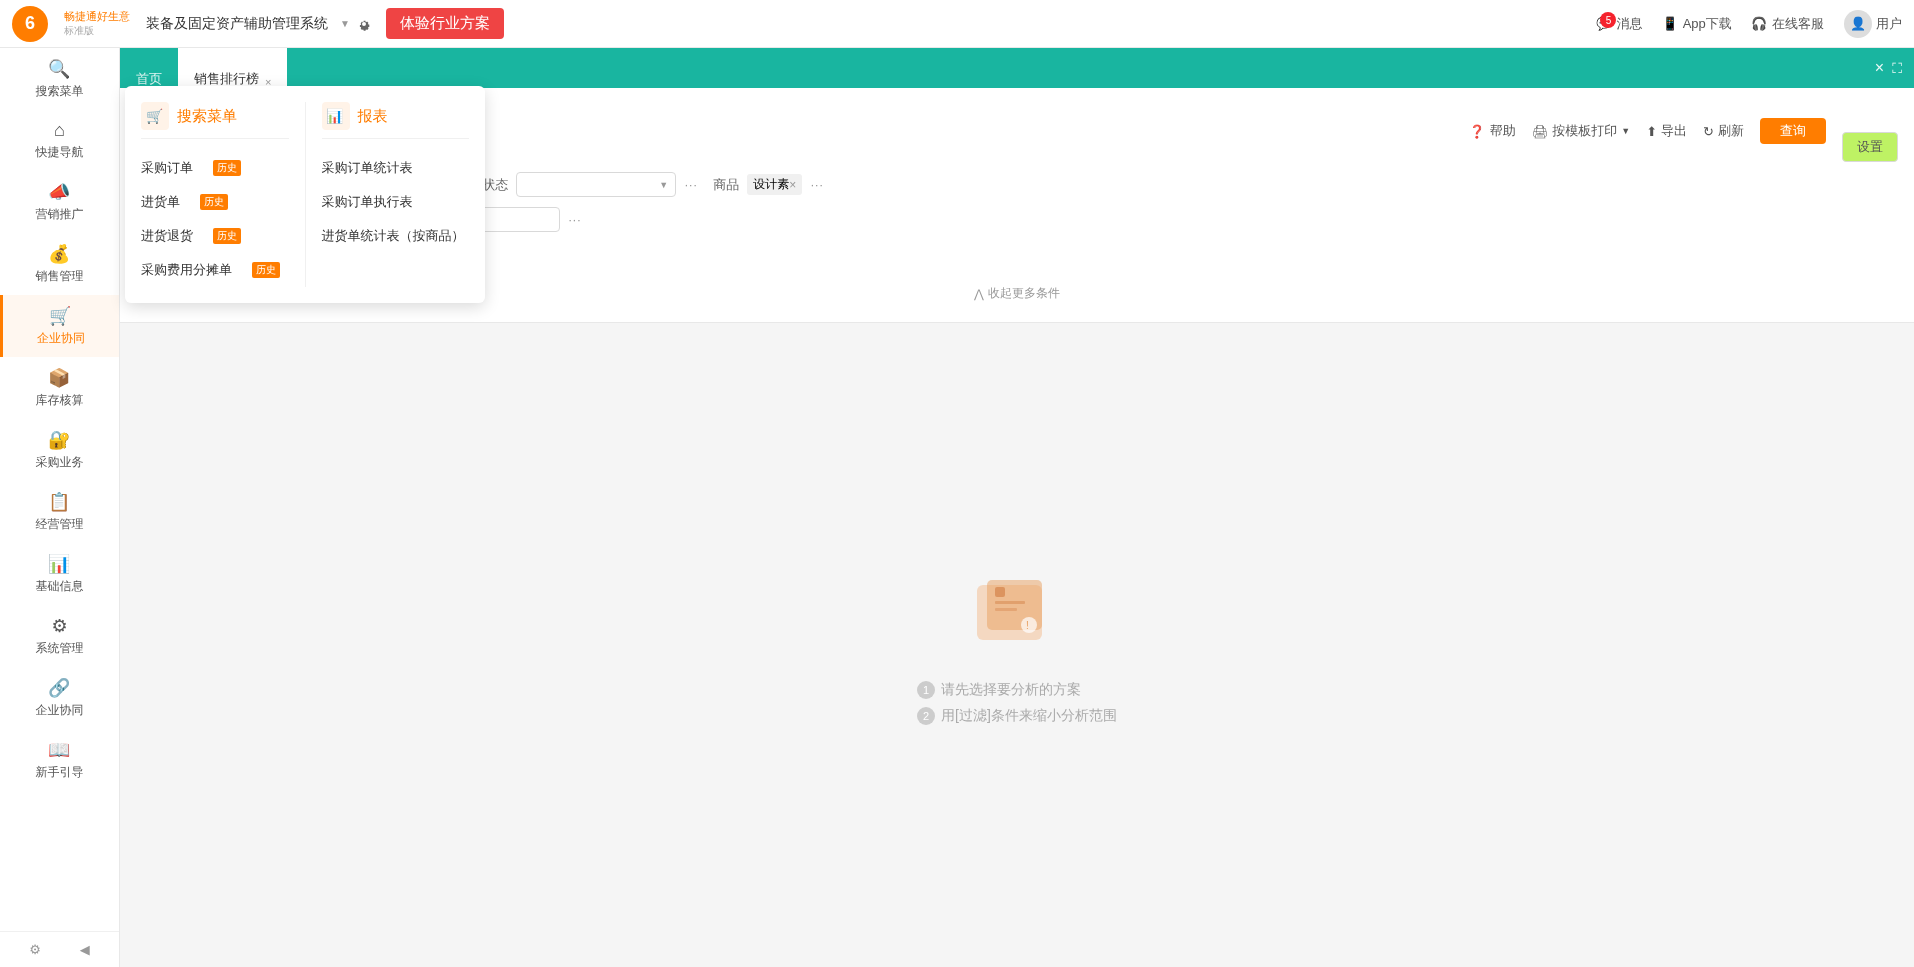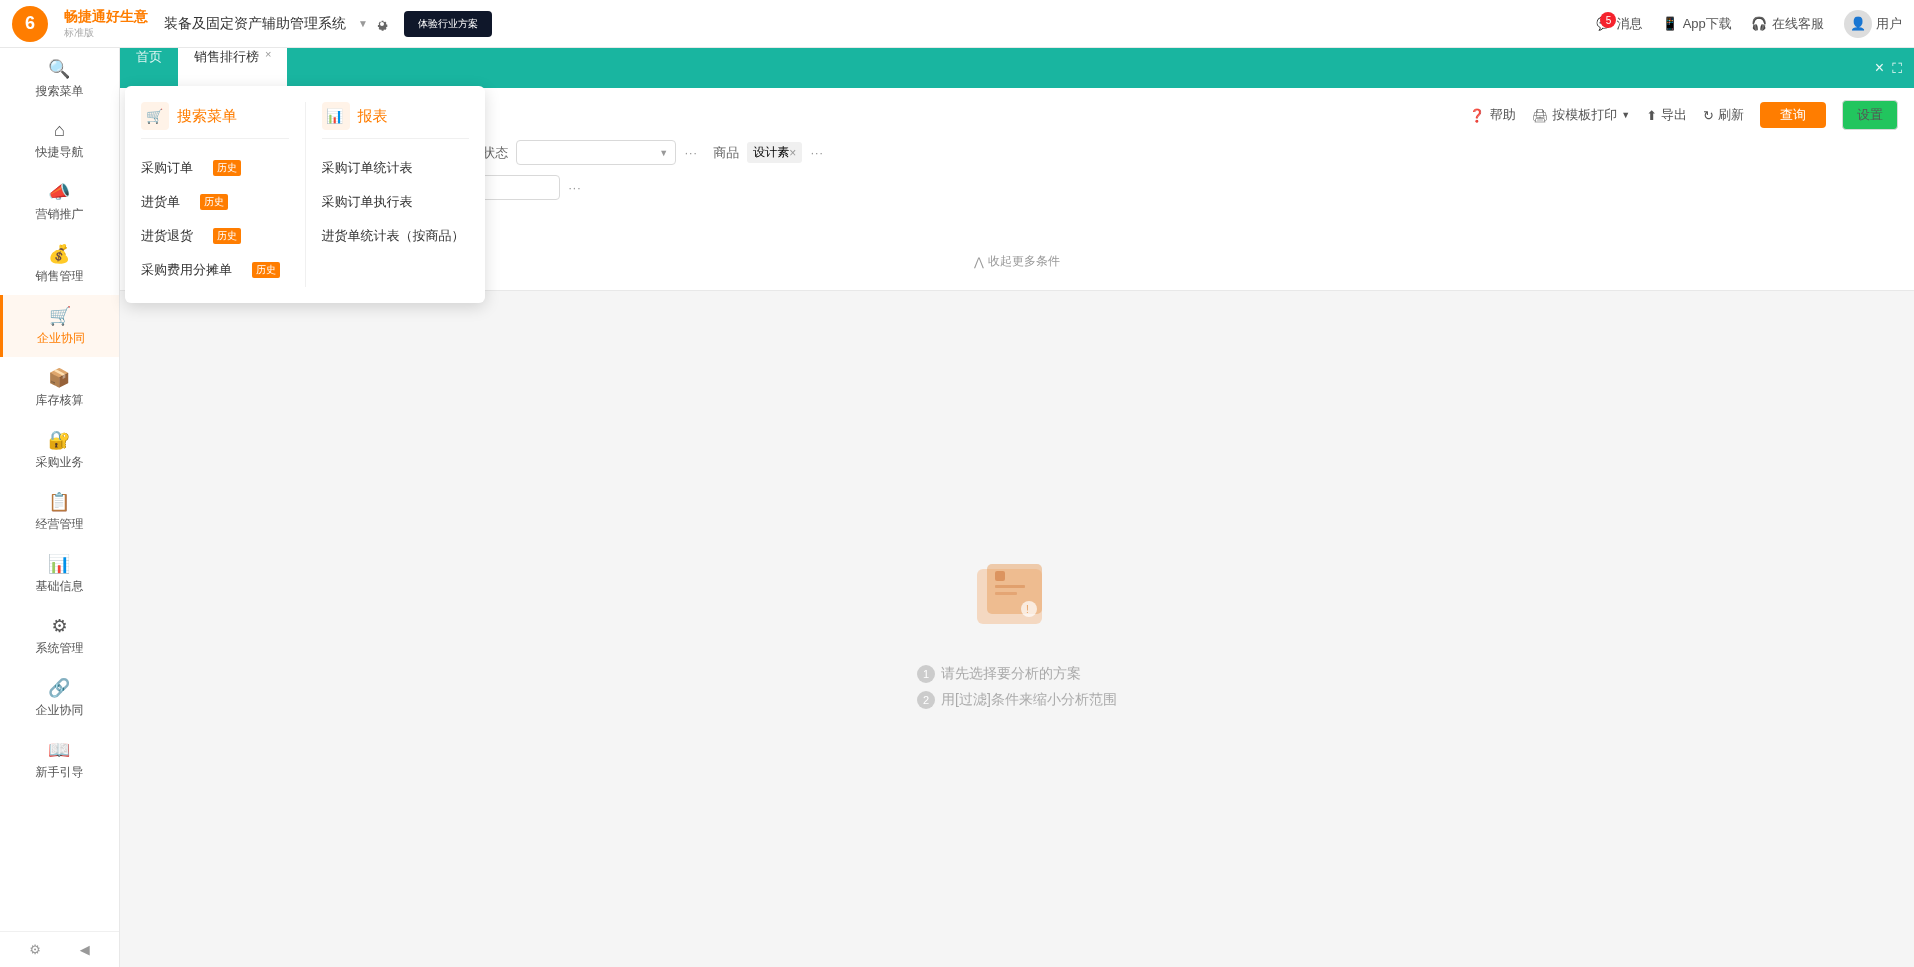--- a/index.html
+++ b/index.html
@@ -12,47 +12,47 @@
     .sidebar { width: 120px; background: #fff; border-right: 1px solid #e8e8e8; display: flex; flex-direction: column; flex-shrink: 0; }
     .content-area { flex: 1; display: flex; flex-direction: column; overflow: hidden; }
 
     
     .logo-area { display: flex; flex-direction: column; align-items: center; margin-right: 16px; }
     .logo-icon { width: 36px; height: 36px; background: #ff7d00; border-radius: 50%; display: flex; align-items: center; justify-content: center; color: white; font-size: 18px; font-weight: bold; }
     .system-title { font-size: 14px; color: #333; margin-right: 8px; }
     .title-dropdown { display: flex; align-items: center; gap: 4px; cursor: pointer; }
     .title-dropdown-arrow { color: #999; font-size: 10px; }
     .settings-icon-btn { width: 28px; height: 28px; display: flex; align-items: center; justify-content: center; color: #666; cursor: pointer; margin-right: 8px; }
-    .industry-btn { background: #0f172a; color: white; border: none; border-radius: 4px; padding: 6px 14px; cursor: pointer; font-size: 10px; }
+    .industry-btn { background: #ef4444; color: white; border: none; border-radius: 4px; padding: 6px 14px; cursor: pointer; font-size: 15px; }
     .top-right { margin-left: auto; display: flex; align-items: center; gap: 20px; }
     .top-action { display: flex; align-items: center; gap: 4px; color: #555; cursor: pointer; font-size: 13px; }
     .notification-badge { position: relative; display: inline-block; }
     .badge-dot { position: absolute; top: -4px; right: -4px; background: #f5222d; color: white; border-radius: 50%; width: 16px; height: 16px; font-size: 10px; display: flex; align-items: center; justify-content: center; }
     .user-avatar { width: 28px; height: 28px; background: #ddd; border-radius: 50%; display: flex; align-items: center; justify-content: center; color: #666; }
 
     
     .tab-bar { display: flex; align-items: center; background: #19b5a0; height: 40px; padding: 0 0; flex-shrink: 0; }
-    .tab-item { padding: 0 16px; height: 40px; display: flex; align-items: flex-start; cursor: pointer; color: rgba(255,255,255,0.85); font-size: 13px; position: relative; }
+    .tab-item { padding: 0 16px; height: 40px; display: flex; align-items: flex-end; cursor: pointer; color: rgba(255,255,255,0.85); font-size: 13px; position: relative; }
     .tab-item.active { background: #fff; color: #333; }
     .tab-item.active .tab-close { display: inline; }
     .tab-close { margin-left: 6px; color: #999; cursor: pointer; font-size: 11px; display: none; }
     .tab-right-controls { margin-left: auto; display: flex; align-items: center; gap: 8px; padding-right: 12px; color: rgba(255,255,255,0.9); }
     .tab-ctrl-btn { cursor: pointer; font-size: 16px; }
     .sidebar-nav { flex: 1; overflow-y: auto; }
     .sidebar-item { display: flex; flex-direction: column; align-items: center; padding: 10px 0; cursor: pointer; color: #555; font-size: 12px; gap: 3px; }
     .sidebar-item.active { color: #ff7d00; background: #fff7f0; border-left: 3px solid #ff7d00; }
     .sidebar-item-icon { font-size: 18px; }
     .sidebar-bottom { display: flex; justify-content: space-around; padding: 10px; border-top: 1px solid #f0f0f0; }
 
     
     .filter-area { background: #fff; padding: 12px 16px; border-bottom: 1px solid #e8e8e8; }
     .filter-toolbar { display: flex; justify-content: flex-end; align-items: center; gap: 16px; margin-bottom: 10px; }
     .filter-action { display: flex; align-items: center; gap: 4px; color: #555; cursor: pointer; font-size: 13px; }
     .query-btn { background: #ff7d00; color: white; border: none; border-radius: 4px; padding: 4px 20px; cursor: pointer; font-size: 13px; }
-    .settings-small-btn { border: 1px solid #d9d9d9; background: #22c55e; border-radius: 4px; padding: 5px 14px; cursor: pointer; font-size: 13px; color: #555; }
+    .settings-small-btn { border: 1px solid #d9d9d9; background: #bef264; border-radius: 4px; padding: 5px 14px; cursor: pointer; font-size: 13px; color: #555; margin-top: 32px; }
     .filter-row { display: flex; align-items: center; gap: 16px; margin-bottom: 10px; flex-wrap: wrap; }
     .filter-group { display: flex; align-items: center; gap: 8px; }
     .filter-label { color: #666; font-size: 13px; white-space: nowrap; }
     .filter-input { border: 1px solid #d9d9d9; border-radius: 4px; padding: 4px 8px; font-size: 13px; color: #333; background: #fff; min-width: 120px; }
     .filter-select { border: 1px solid #d9d9d9; border-radius: 4px; padding: 4px 24px 4px 8px; font-size: 13px; color: #333; background: #fff; appearance: none; cursor: pointer; min-width: 120px; position: relative; }
     .filter-select-wrap { position: relative; }
     .filter-select-wrap::after { content: '▼'; position: absolute; right: 8px; top: 50%; transform: translateY(-50%); font-size: 9px; color: #999; pointer-events: none; }
     .tag-item { display: inline-flex; align-items: center; background: #f0f0f0; border-radius: 3px; padding: 2px 6px; font-size: 12px; }
     .tag-close { color: #999; cursor: pointer; }
     .date-range { display: flex; align-items: center; gap: 4px; }
@@ -83,21 +83,21 @@
 
 <div class="app-container">
 
   <div class="top-bar">
     <div class="logo-area">
       <div class="logo-icon">
         <span>6</span>
       </div>
     </div>
     <div style="display:flex;flex-direction:column;margin-right:16px;">
-      <span style="font-size:14px;color:#ff7d00;font-weight:bold;">畅捷通好生意</span>
+      <span style="font-size:11px;color:#ff7d00;font-weight:normal;">畅捷通好生意</span>
       <span style="font-size:10px;color:#aaa;">标准版</span>
     </div>
     <div class="title-dropdown">
       <span class="system-title">装备及固定资产辅助管理系统</span>
       <span class="title-dropdown-arrow">▼</span>
     </div>
     <div class="settings-icon-btn">
       <svg width="16" height="16" viewBox="0 0 16 16" fill="currentColor">
           <path d="M8 10a2 2 0 1 1 0-4 2 2 0 0 1 0 4zm5.2-1.5h-.9a4.7 4.7 0 0 0-.4-1l.6-.6-1.4-1.4-.6.6a4.7 4.7 0 0 0-1-.4v-.9H7.6v.9a4.7 4.7 0 0 0-1 .4l-.6-.6L4.6 7.4l.6.6a4.7 4.7 0 0 0-.4 1h-.9v2h.9a4.7 4.7 0 0 0 .4 1l-.6.6 1.4 1.4.6-.6a4.7 4.7 0 0 0 1 .4v.9h2v-.9a4.7 4.7 0 0 0 1-.4l.6.6 1.4-1.4-.6-.6a4.7 4.7 0 0 0 .4-1h.9v-2z"></path>
         </svg>

